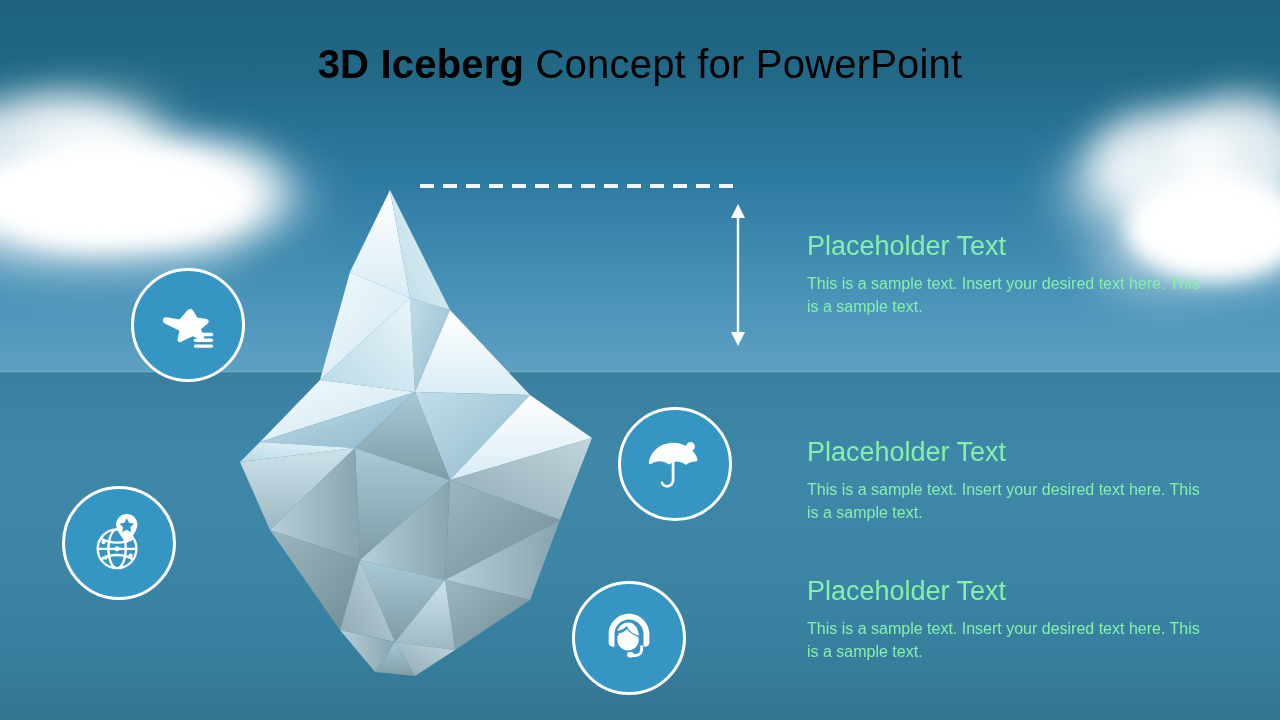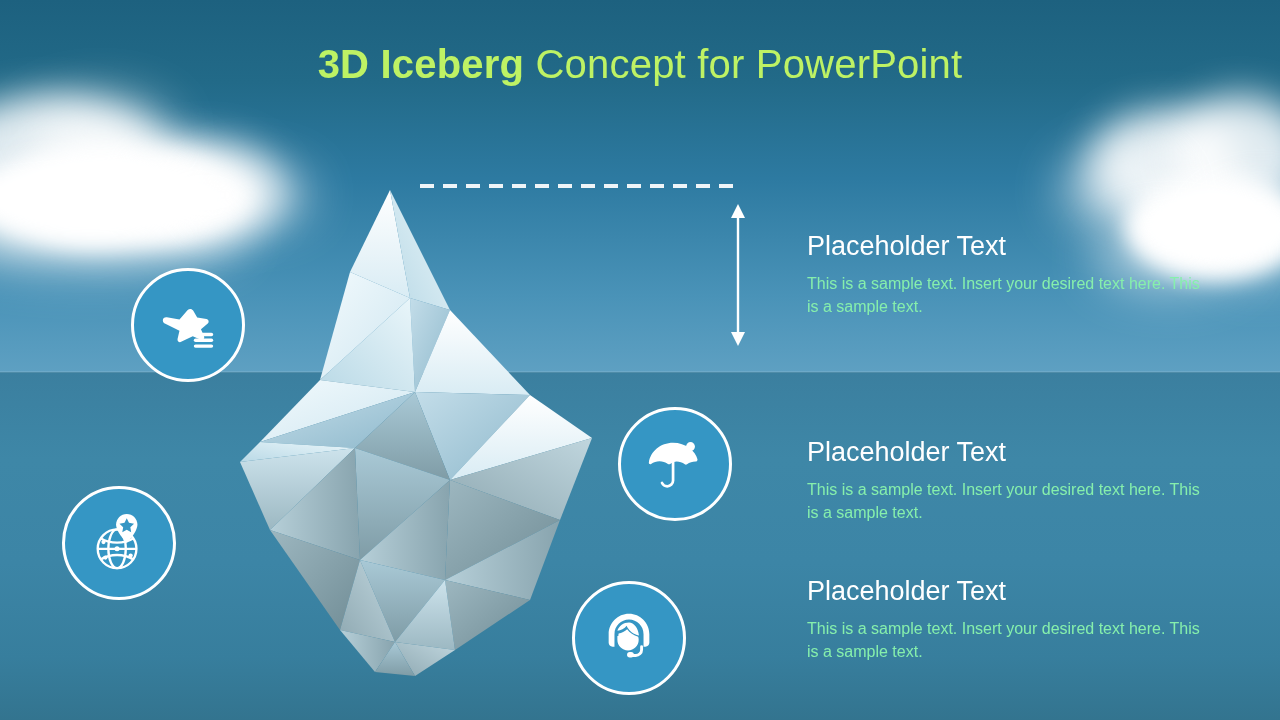--- a/index.html
+++ b/index.html
@@ -59,21 +59,21 @@
   }
   .puff.soft { filter: blur(18px); opacity: .85; }
   .puff.faint { filter: blur(24px); opacity: .55; }
 
   
   .title {
     position: absolute;
     left: 0; top: 42px;
     width: 1280px;
     text-align: center;
-    color: #bef264;
+    color: #000000;
     font-size: 40px;
     font-weight: 300;
     letter-spacing: 0.2px;
     white-space: nowrap;
   }
   .title b { font-weight: 700; }
 
   
   .dashline {
     position: absolute;
@@ -97,21 +97,21 @@
     box-sizing: border-box;
     display: flex;
     align-items: center;
     justify-content: center;
   }
   .icon-badge svg { display: block; }
 
   
   .tblock { position: absolute; width: 400px; }
   .tblock .head {
-    color: #ffffff;
+    color: #86efac;
     font-size: 27px;
     font-weight: 300;
     line-height: 1.1;
     margin: 0 0 10px 0;
   }
   .tblock .body {
     color: #86efac;
     font-size: 16px;
     font-weight: 400;
     line-height: 1.45;

